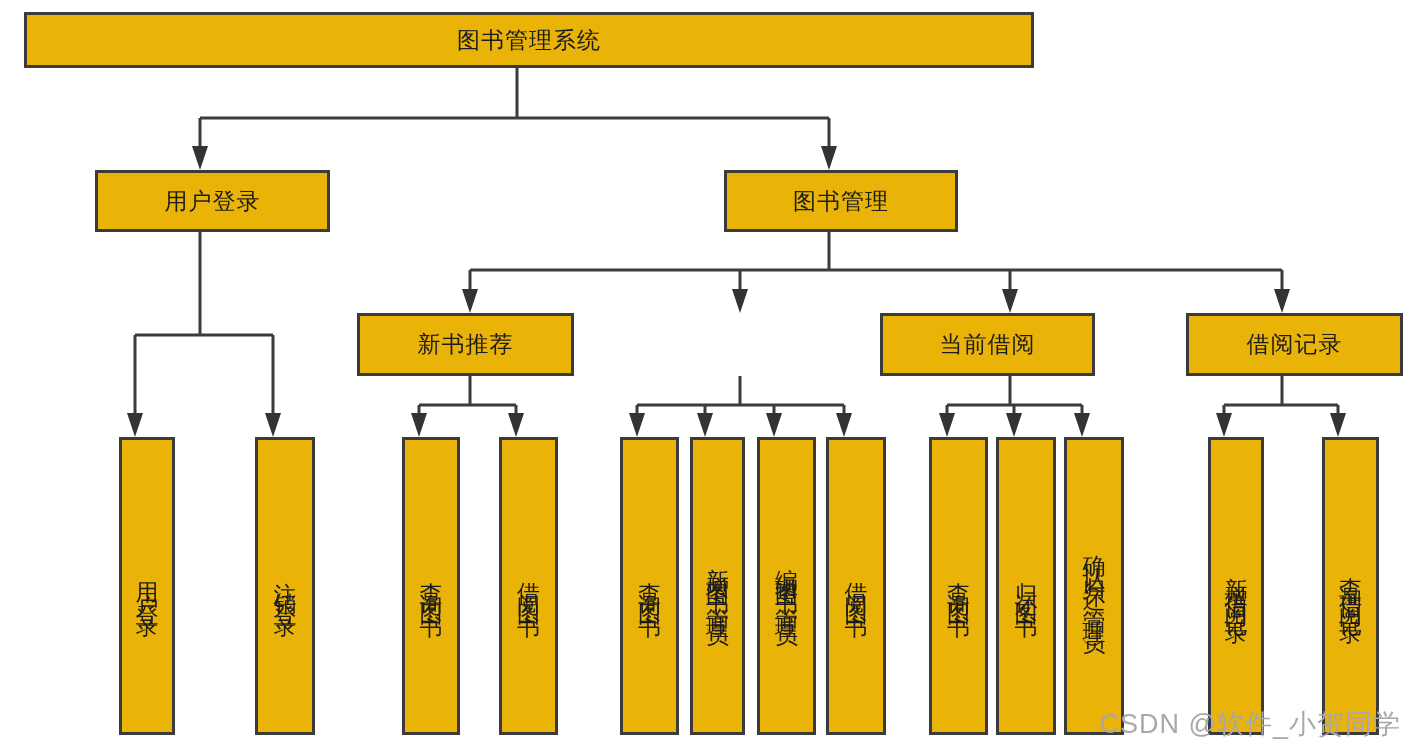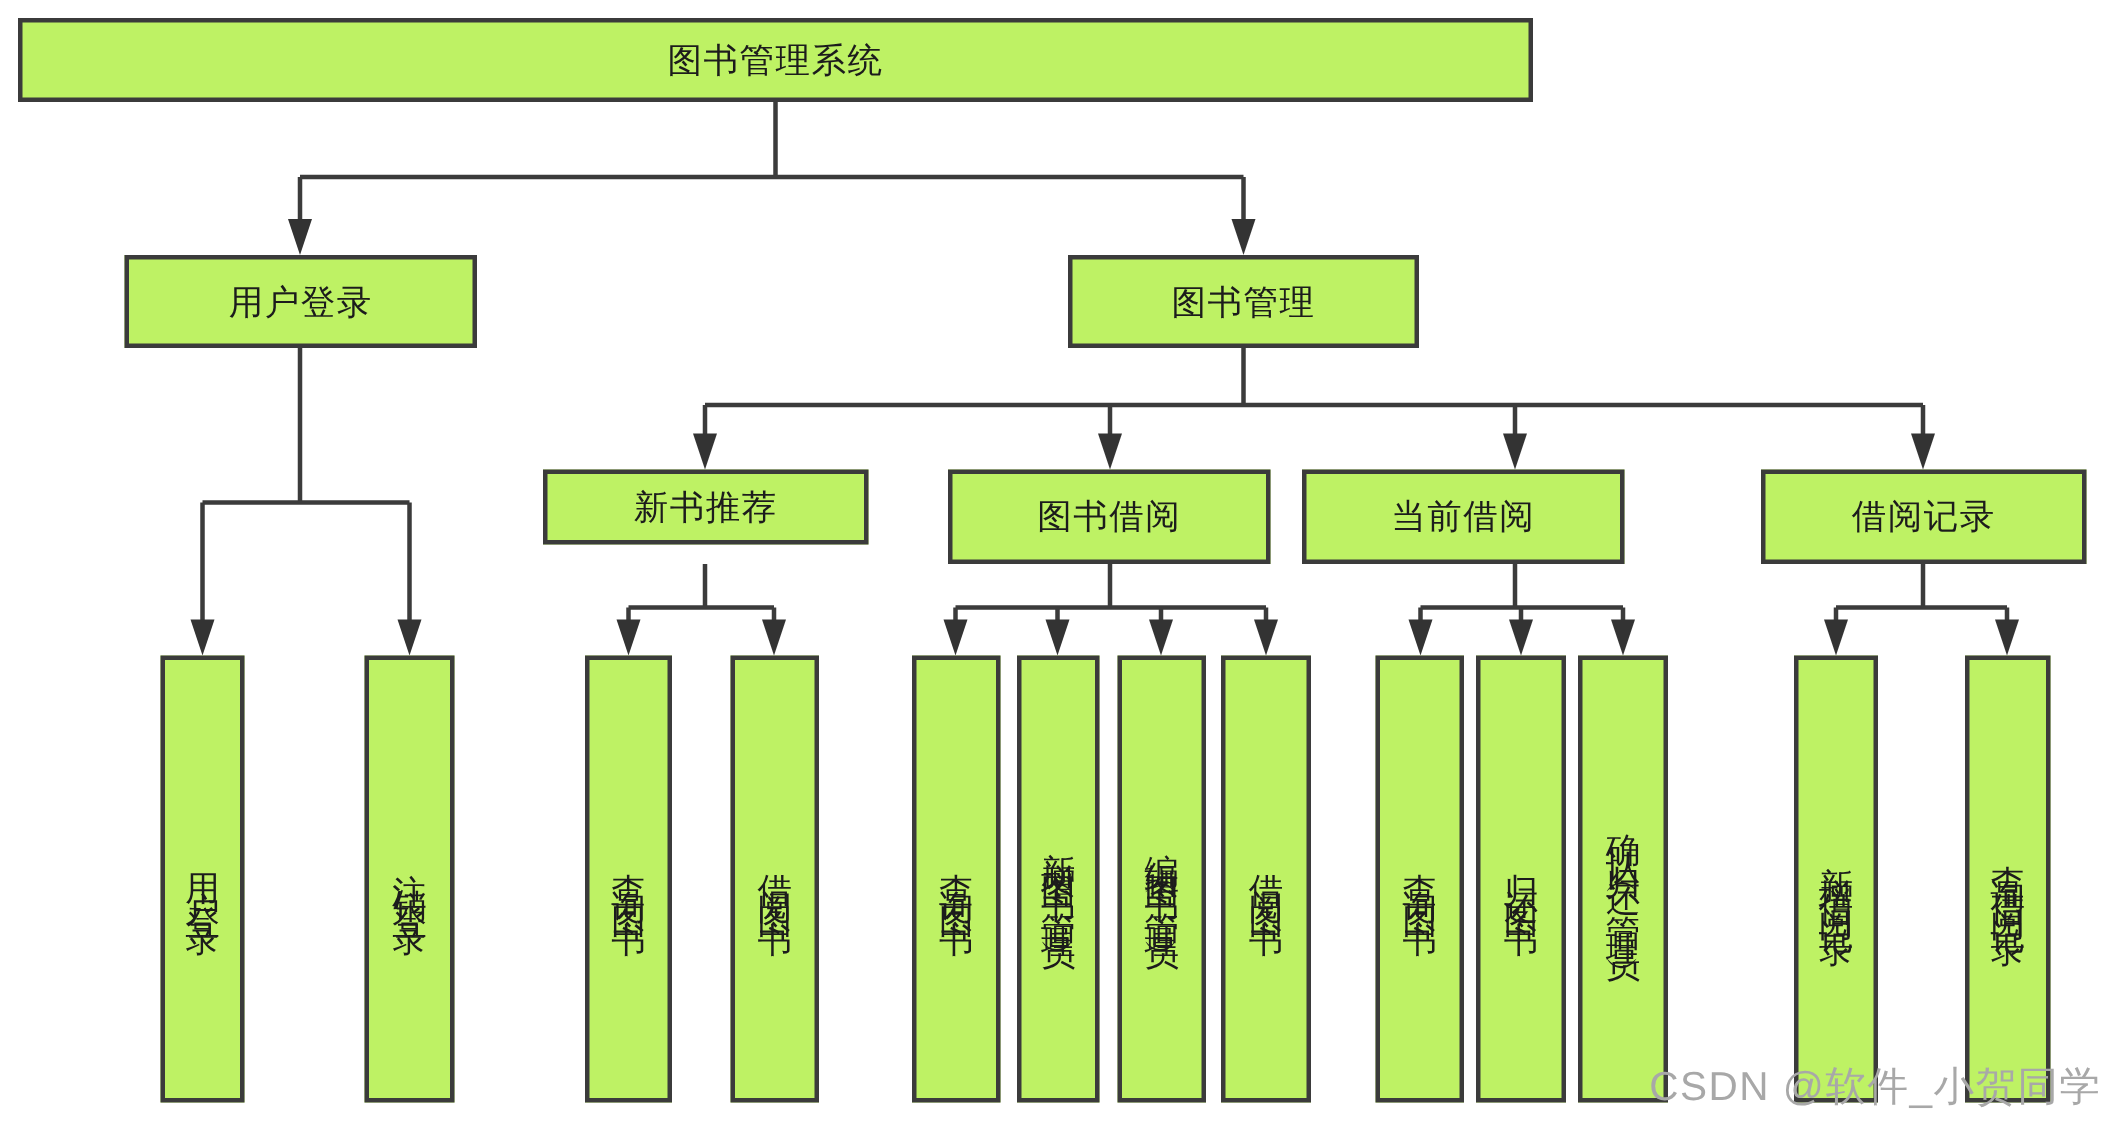--- a/index.html
+++ b/index.html
@@ -3,24 +3,24 @@
 <meta charset="utf-8">
 <style>
   html,body{margin:0;padding:0;background:#ffffff;}
   body{
     width:1405px;height:747px;position:relative;overflow:hidden;
     font-family:"Liberation Sans","DejaVu Sans",sans-serif;
   }
   .stage{position:absolute;left:0;top:0;width:1405px;height:747px;background:#ffffff;}
   svg.connectors{position:absolute;left:0;top:0;}
   .box{
-    position:absolute;box-sizing:border-box;background:#bef264;
+    position:absolute;box-sizing:border-box;background:#eab308;
     border:3px solid #3b3b3b;
     display:flex;align-items:center;justify-content:center;
-    color:#1c1c1c;font-size:23px;line-height:1;letter-spacing:1px;
+    color:#1c1c1c;font-size:23px;line-height:1;letter-spacing:1px;margin-left:12px;
   }
   .box.h span{white-space:nowrap;}
   .box.leaf span{
     writing-mode:vertical-rl;text-orientation:mixed;
     white-space:nowrap;letter-spacing:11px;
   }
   .box.leaf span.sp-md{letter-spacing:9px;}
   .box.leaf span.sp-sm{letter-spacing:11px;}
   .box.leaf span.sp-xs{letter-spacing:8px;}
   .watermark{
@@ -70,25 +70,22 @@
     <span>图书管理系统</span>
   </div>
 
   <div class="box h" style="left:83px;top:170px;width:235px;height:62px">
     <span>用户登录</span>
   </div>
   <div class="box h" style="left:712px;top:170px;width:234px;height:62px">
     <span>图书管理</span>
   </div>
 
-  <div class="box h" style="left:362px;top:313px;width:217px;height:50px">
+  <div class="box h" style="left:345px;top:313px;width:217px;height:63px">
     <span>新书推荐</span>
-  </div>
-  <div class="box h" style="left:632px;top:313px;width:215px;height:63px">
-    <span>图书借阅</span>
   </div>
   <div class="box h" style="left:868px;top:313px;width:215px;height:63px">
     <span>当前借阅</span>
   </div>
   <div class="box h" style="left:1174px;top:313px;width:217px;height:63px">
     <span>借阅记录</span>
   </div>
 
   <div class="box leaf" style="left:107px;top:437px;width:56px;height:298px">
     <span>用户登录</span>

